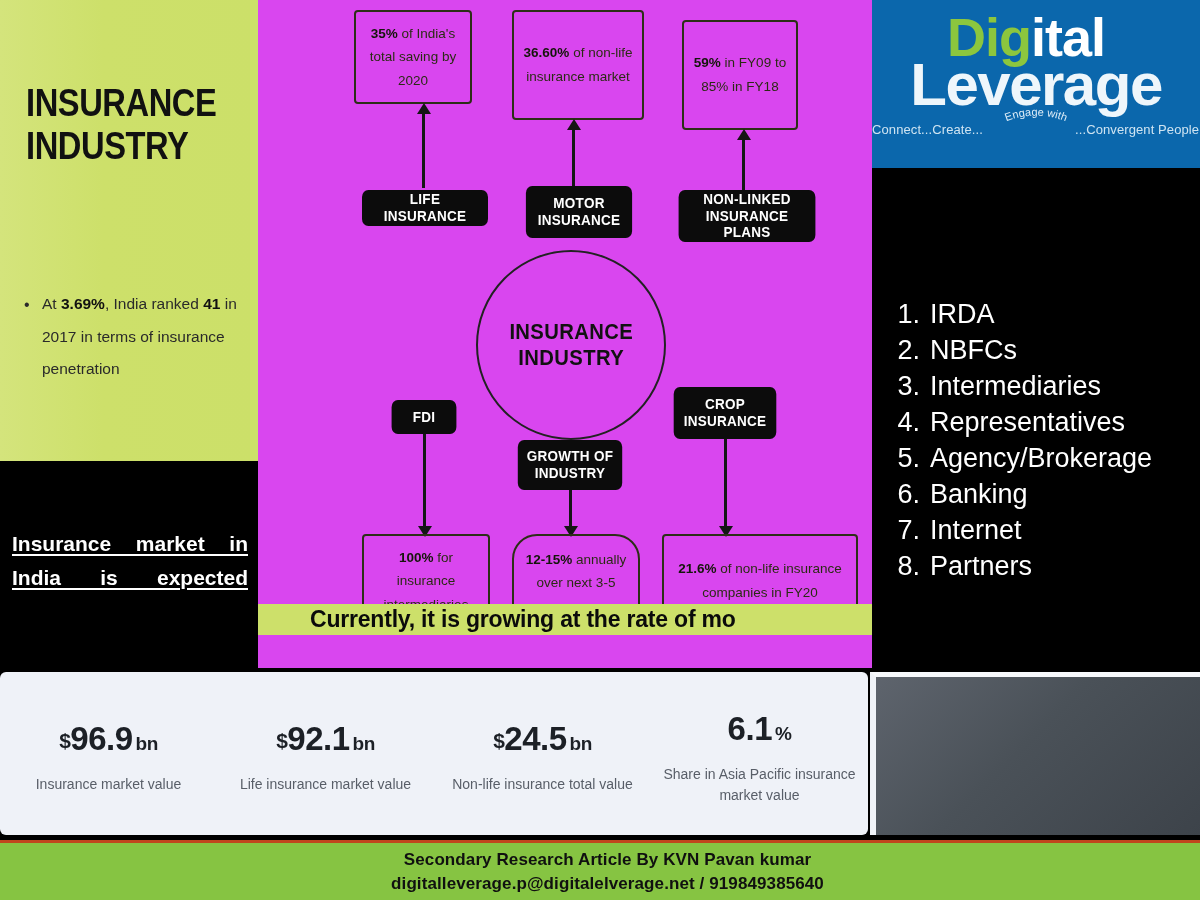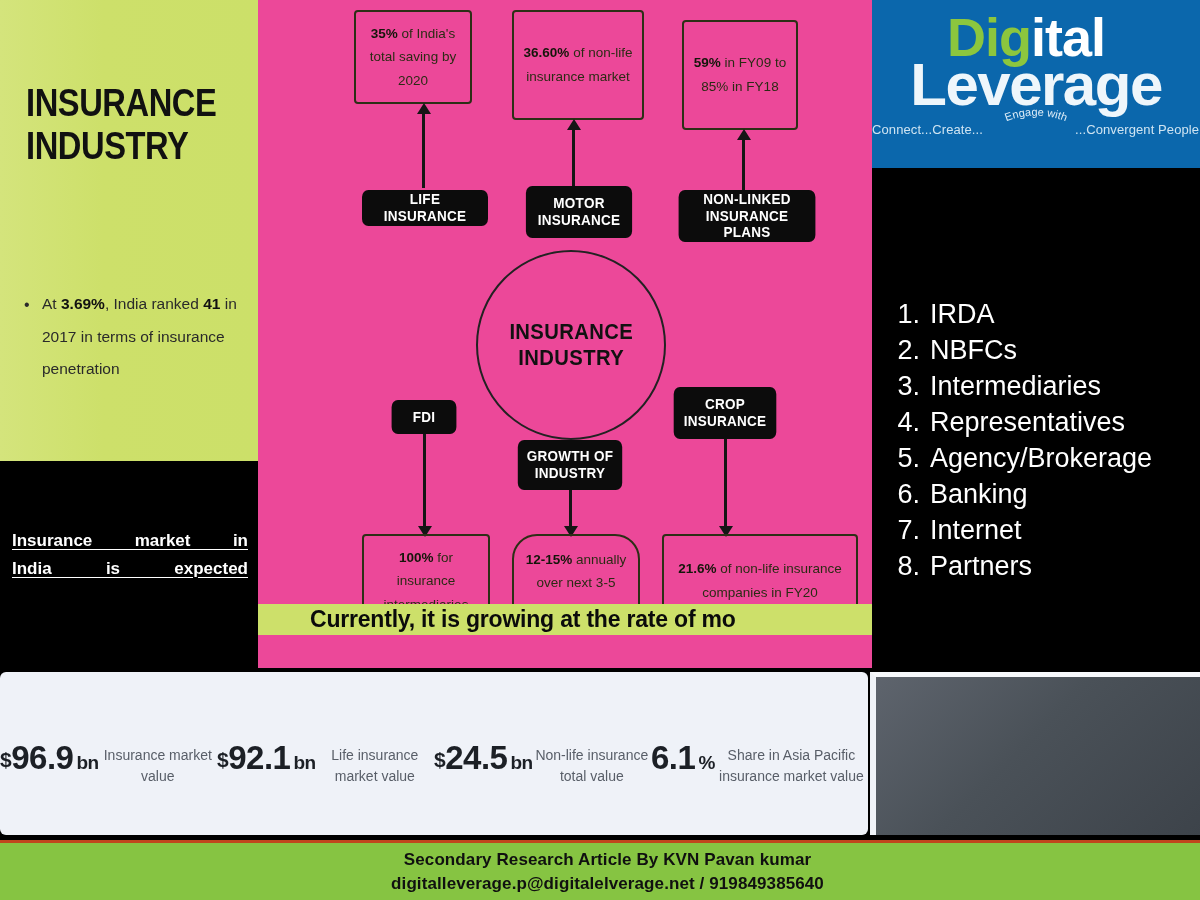--- a/index.html
+++ b/index.html
@@ -14,27 +14,27 @@
     letter-spacing:-0.5px;color:#111;transform:scaleX(0.86);transform-origin:left top;}
   .left-bullet{position:absolute;left:26px;top:288px;width:224px;font-size:15.5px;color:#2a2a2a;
     line-height:2.1;}
   .left-bullet .dot{position:absolute;left:-2px;top:0;font-size:16px;}
   .left-bullet .txt{display:block;margin-left:16px;}
   .left-bullet b{color:#111;font-weight:bold;}
 
   
   .left-black{position:absolute;left:0;top:461px;width:258px;height:207px;background:#000;}
   .left-black-txt{position:absolute;left:12px;top:66px;width:236px;color:#fff;font-weight:bold;
-    font-size:17px;line-height:1.62;text-align:justify;text-justify:inter-word;}
+    font-size:21px;line-height:1.62;text-align:justify;text-justify:inter-word;}
   .left-black-txt span{text-decoration:underline;text-underline-offset:3px;}
   .left-black-txt .l{display:block;}
   .left-black-txt .l.j{text-align-last:justify;}
 
   
-  .center{position:absolute;left:258px;top:0;width:614px;height:668px;background:#ec4899;overflow:hidden;}
+  .center{position:absolute;left:258px;top:0;width:614px;height:668px;background:#d946ef;overflow:hidden;}
   .statbox{position:absolute;border:2.5px solid #2c2f16;border-radius:4px;background:transparent;
     color:#2b2b14;font-size:13.5px;line-height:1.75;text-align:center;
     display:flex;align-items:center;justify-content:center;padding:4px 6px;box-sizing:border-box;}
   .statbox b{font-weight:bold;color:#14160a;}
   .blacklabel{position:absolute;background:#0c0c0c;border-radius:7px;color:#fff;
     font-weight:bold;font-size:15px;line-height:1.12;letter-spacing:0.3px;text-align:center;
     display:flex;align-items:center;justify-content:center;box-sizing:border-box;padding:4px 8px;
     transform:scaleX(0.9);}
   .circle{position:absolute;border:2.5px solid #222;border-radius:50%;
     display:flex;align-items:center;justify-content:center;text-align:center;
@@ -69,21 +69,21 @@
   .right-black{position:absolute;left:872px;top:168px;width:328px;height:500px;background:#000;}
   .rlist{position:absolute;left:12px;top:128px;width:320px;color:#fff;font-size:27px;line-height:1.335;}
   .rlist .row{display:flex;white-space:nowrap;}
   .rlist .num{width:46px;flex:0 0 46px;text-align:right;padding-right:10px;box-sizing:border-box;}
   .rlist .lbl{flex:1;}
 
   
   .stats{position:absolute;left:0;top:672px;width:868px;height:163px;background:#eff2f8;
     border-radius:6px;}
   .stats-row{position:absolute;left:0;top:0;width:868px;height:163px;display:flex;}
-  .stat{flex:1;display:flex;flex-direction:row;align-items:center;justify-content:center;padding-top:8px;}
+  .stat{flex:1;display:flex;flex-direction:column;align-items:center;justify-content:center;padding-top:8px;}
   .stat .val{font-weight:bold;font-size:33px;color:#1c2026;letter-spacing:-0.5px;white-space:nowrap;}
   .stat .val .cur{font-size:21px;vertical-align:2px;}
   .stat .val .unit{font-size:19px;font-weight:bold;margin-left:3px;}
   .stat .cap{margin-top:16px;font-size:14px;color:#585e68;line-height:1.5;text-align:center;max-width:200px;}
 
   
   .ph{position:absolute;left:870px;top:672px;width:330px;height:163px;
     background:linear-gradient(135deg,#5e646d 0%,#4a5158 45%,#3d434a 100%);
     border-left:6px solid #f0f3f8;border-top:5px solid #f7f9fc;box-sizing:border-box;}
 

